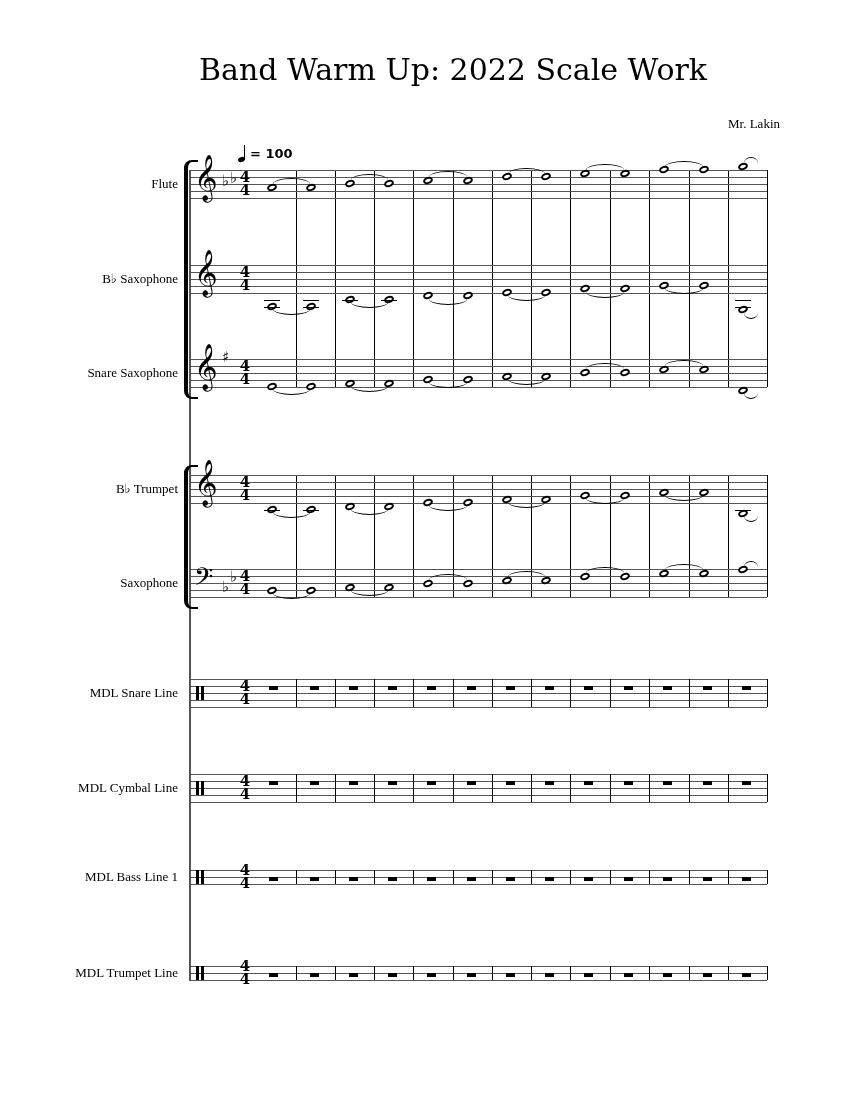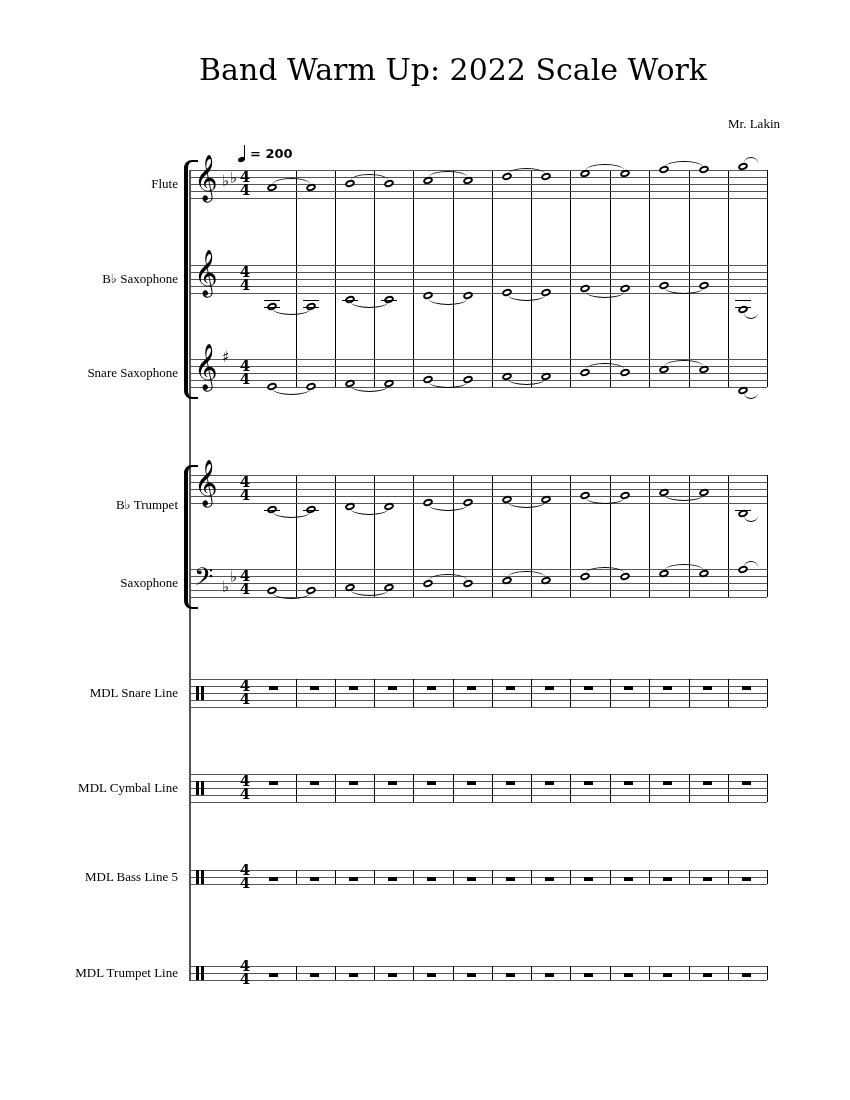--- a/index.html
+++ b/index.html
@@ -31,21 +31,21 @@
 <body>
 
 <div>
   <div class="title">Band Warm Up: 2022 Scale Work</div>
   <div class="composer">Mr. Lakin</div>
   <div class="tempo">
     <span class="qnote">
         <span class="head"></span>
         <span class="stem"></span>
       </span>
-    <span>= 200</span>
+    <span>= 100</span>
   </div>
   <div id="system">
       <div class="sysline" style="top: 170px; height: 810px;"></div>
       <div class="bracket" style="top: 166px; height: 225px;"></div>
       <div class="bracket-cap" style="top: 160px; border-top: 2px solid rgb(0, 0, 0); border-top-left-radius: 8px;"></div>
       <div class="bracket-cap" style="top: 389px; border-bottom: 2px solid rgb(0, 0, 0); border-bottom-left-radius: 8px;"></div>
       <div class="barline" style="left: 296px; top: 170px; height: 217px;"></div>
       <div class="barline" style="left: 335px; top: 170px; height: 217px;"></div>
       <div class="barline" style="left: 374px; top: 170px; height: 217px;"></div>
       <div class="barline" style="left: 413px; top: 170px; height: 217px;"></div>
@@ -171,21 +171,21 @@
       <div class="tie under" style="left: 508px; width: 37px; top: 379px;"></div>
       <div class="note" style="left: 541px; top: 372.5px;"></div>
       <div class="note" style="left: 580px; top: 368.5px;"></div>
       <div class="tie over" style="left: 586px; width: 38px; top: 363px;"></div>
       <div class="note" style="left: 620px; top: 368.5px;"></div>
       <div class="note" style="left: 659px; top: 365.5px;"></div>
       <div class="tie over" style="left: 665px; width: 38px; top: 360px;"></div>
       <div class="note" style="left: 699px; top: 365.5px;"></div>
       <div class="note" style="left: 738px; top: 386.5px;"></div>
       <div class="tie under" style="left: 744px; width: 14px; top: 393px;"></div>
-      <div class="label" style="top: 497px; text-align: right;">B♭ Trumpet</div>
+      <div class="label" style="top: 481px; text-align: right;">B♭ Trumpet</div>
       <div class="line" style="position: absolute; left: 189px; width: 578px; top: 475px; height: 1px; background: rgb(85, 85, 85);"></div>
       <div class="line" style="position: absolute; left: 189px; width: 578px; top: 482px; height: 1px; background: rgb(85, 85, 85);"></div>
       <div class="line" style="position: absolute; left: 189px; width: 578px; top: 489px; height: 1px; background: rgb(85, 85, 85);"></div>
       <div class="line" style="position: absolute; left: 189px; width: 578px; top: 496px; height: 1px; background: rgb(85, 85, 85);"></div>
       <div class="line" style="position: absolute; left: 189px; width: 578px; top: 503px; height: 1px; background: rgb(85, 85, 85);"></div>
       <div class="clef" style="left: 194px; top: 462px; font-size: 40px;">𝄞</div>
       <div class="timesig" style="left: 238px; top: 476px;">
         <div>4</div>
         <div>4</div>
       </div>
@@ -318,21 +318,21 @@
       <div class="rest" style="left: 388px; top: 781px;"></div>
       <div class="rest" style="left: 427px; top: 781px;"></div>
       <div class="rest" style="left: 467px; top: 781px;"></div>
       <div class="rest" style="left: 506px; top: 781px;"></div>
       <div class="rest" style="left: 545px; top: 781px;"></div>
       <div class="rest" style="left: 584px; top: 781px;"></div>
       <div class="rest" style="left: 624px; top: 781px;"></div>
       <div class="rest" style="left: 663px; top: 781px;"></div>
       <div class="rest" style="left: 703px; top: 781px;"></div>
       <div class="rest" style="left: 742px; top: 781px;"></div>
-      <div class="label" style="top: 869px;">MDL Bass Line 5</div>
+      <div class="label" style="top: 869px;">MDL Bass Line 1</div>
       <div class="line" style="position: absolute; left: 189px; width: 578px; top: 870px; height: 1px; background: rgb(85, 85, 85);"></div>
       <div class="line" style="position: absolute; left: 189px; width: 578px; top: 877px; height: 1px; background: rgb(85, 85, 85);"></div>
       <div class="line" style="position: absolute; left: 189px; width: 578px; top: 884px; height: 1px; background: rgb(85, 85, 85);"></div>
       <div class="barline" style="left: 296px; top: 870px; height: 14px;"></div>
       <div class="barline" style="left: 335px; top: 870px; height: 14px;"></div>
       <div class="barline" style="left: 374px; top: 870px; height: 14px;"></div>
       <div class="barline" style="left: 413px; top: 870px; height: 14px;"></div>
       <div class="barline" style="left: 453px; top: 870px; height: 14px;"></div>
       <div class="barline" style="left: 492px; top: 870px; height: 14px;"></div>
       <div class="barline" style="left: 531px; top: 870px; height: 14px;"></div>

